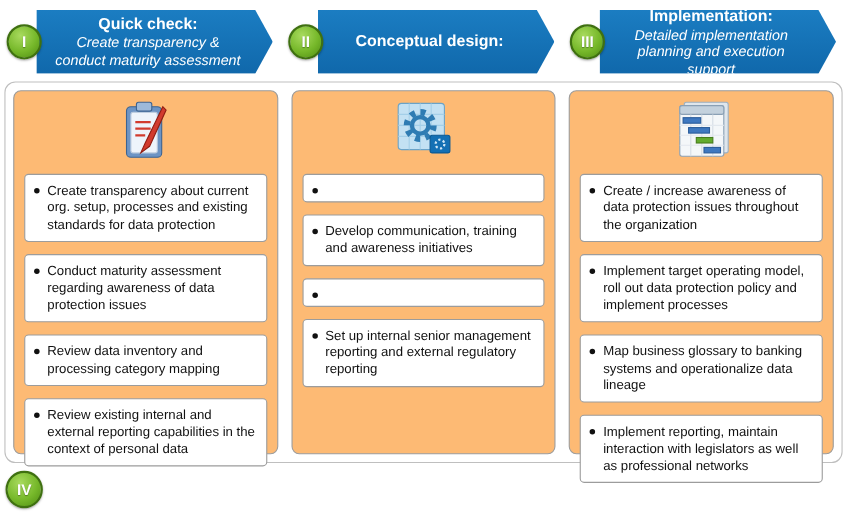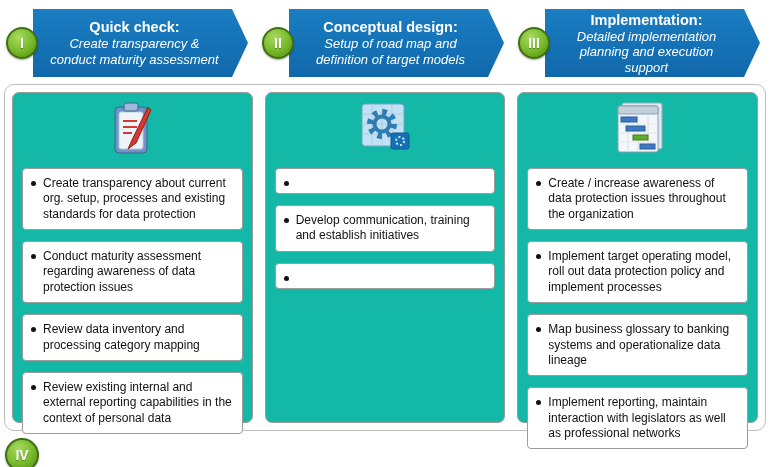--- a/index.html
+++ b/index.html
@@ -41,21 +41,21 @@
     flex: none;
     position: relative;
     z-index: 2;
     margin-right: -5px;
     box-shadow: 0 1px 2px rgba(0,0,0,.35);
     text-shadow: 0 1px 1px rgba(0,0,0,.35);
   }
   .banner {
     flex: 1;
     min-width: 0;
-    height: 68px;
+    height: 58px;
     background: linear-gradient(180deg, #1b7dc2 0%, #1068ab 100%);
     clip-path: polygon(0 0, calc(100% - 16px) 0, 100% 50%, calc(100% - 16px) 100%, 0 100%);
     color: #fff;
     display: flex;
     flex-direction: column;
     justify-content: center;
     text-align: center;
     padding: 2px 24px 2px 12px;
   }
   .banner-title { font-weight: bold; font-size: 14.5px; line-height: 1.25; }
@@ -70,21 +70,21 @@
     display: flex;
     gap: 12px;
     height: 347px;
     background: #fff;
   }
   .column {
     flex: 1;
     min-width: 0;
     border: 1px solid #9c9c9c;
     border-radius: 7px;
-    background: #14b8a6;
+    background: #fdba74;
     padding: 6px 9px 8px 9px;
     display: flex;
     flex-direction: column;
     gap: 11px;
   }
   .icon-wrap {
     height: 58px;
     flex: none;
     display: flex;
     align-items: center;
@@ -151,21 +151,20 @@
         <div class="banner-subtitle">Create transparency &amp; conduct maturity assessment</div>
       </div>
     </div>
 
     <div class="header-cell">
       <div class="numeral-circle">
         <span>II</span>
       </div>
       <div class="banner">
         <div class="banner-title">Conceptual design:</div>
-        <div class="banner-subtitle">Setup of road map and definition of target models</div>
       </div>
     </div>
 
     <div class="header-cell">
       <div class="numeral-circle">
         <span>III</span>
       </div>
       <div class="banner">
         <div class="banner-title">Implementation:</div>
         <div class="banner-subtitle">Detailed implementation planning and execution support</div>
@@ -213,24 +212,28 @@
           <circle cx="25" cy="24" r="7.5" fill="none" stroke="#2f7cb3" stroke-width="4"></circle>
           <rect x="34" y="33" width="18" height="16" rx="2" fill="#1470b4" stroke="#0c5a94"></rect>
           <circle cx="43" cy="41" r="4" fill="none" stroke="#cfe6f5" stroke-width="2" stroke-dasharray="2 2.2"></circle>
         </svg>
       </div>
       <div class="item">
         <span class="bullet"></span>
       </div>
       <div class="item">
         <span class="bullet"></span>
-        <span class="item-text">Develop communication, training and establish initiatives</span>
-      </div>
-      <div class="item">
-        <span class="bullet"></span>
+        <span class="item-text">Develop communication, training and awareness initiatives</span>
+      </div>
+      <div class="item">
+        <span class="bullet"></span>
+      </div>
+      <div class="item">
+        <span class="bullet"></span>
+        <span class="item-text">Set up internal senior management reporting and external regulatory reporting</span>
       </div>
     </div>
 
     <div class="column">
       <div class="icon-wrap">
         <svg width="56" height="56" viewBox="0 0 56 56" aria-hidden="true">
           <rect x="12" y="3" width="40" height="46" rx="2" fill="#dfe6ec" stroke="#9bb0c2"></rect>
           <rect x="8" y="6" width="40" height="46" rx="2" fill="#f4f7f9" stroke="#8aa0b5"></rect>
           <rect x="8" y="6" width="40" height="8" rx="2" fill="#c3d1dd" stroke="#8aa0b5"></rect>
           <path d="M18 14 V52 M28 14 V52 M38 14 V52" stroke="#d5dde4" stroke-width="1"></path>

